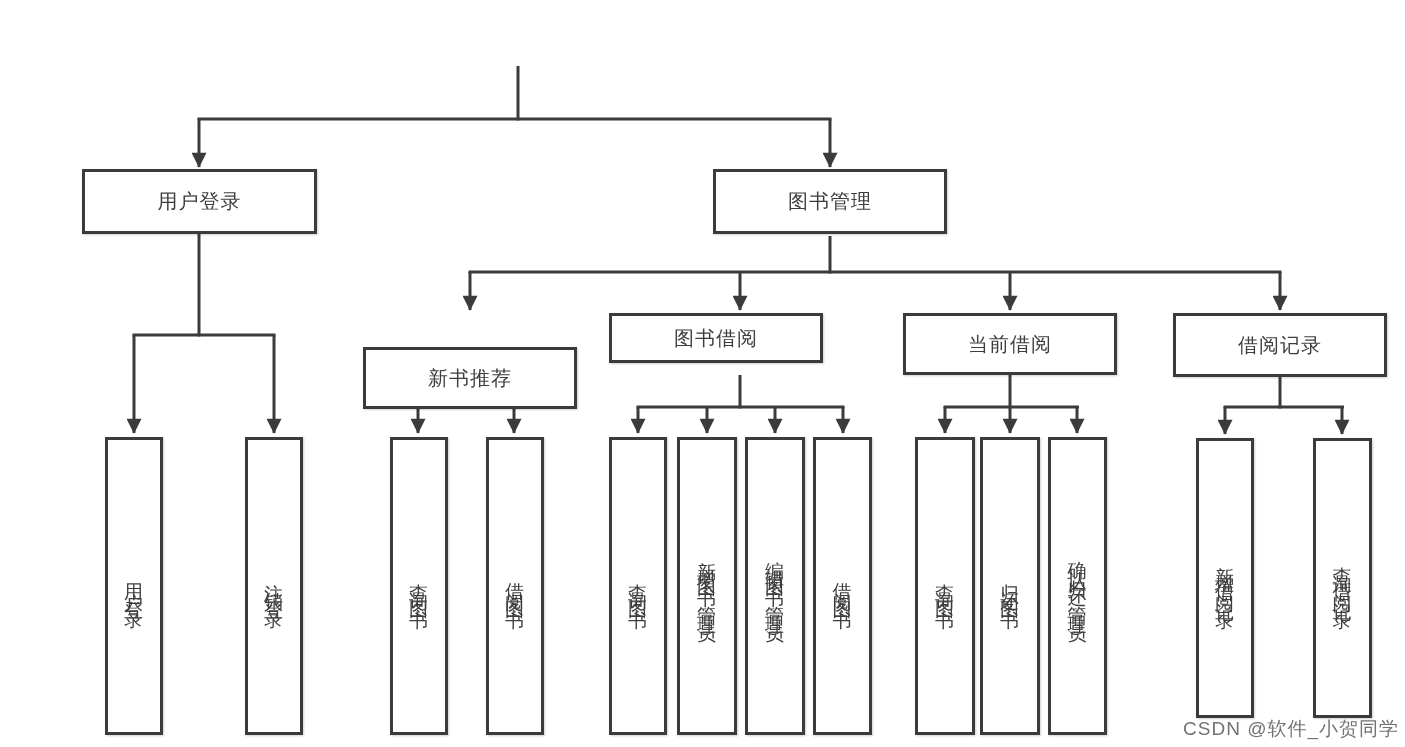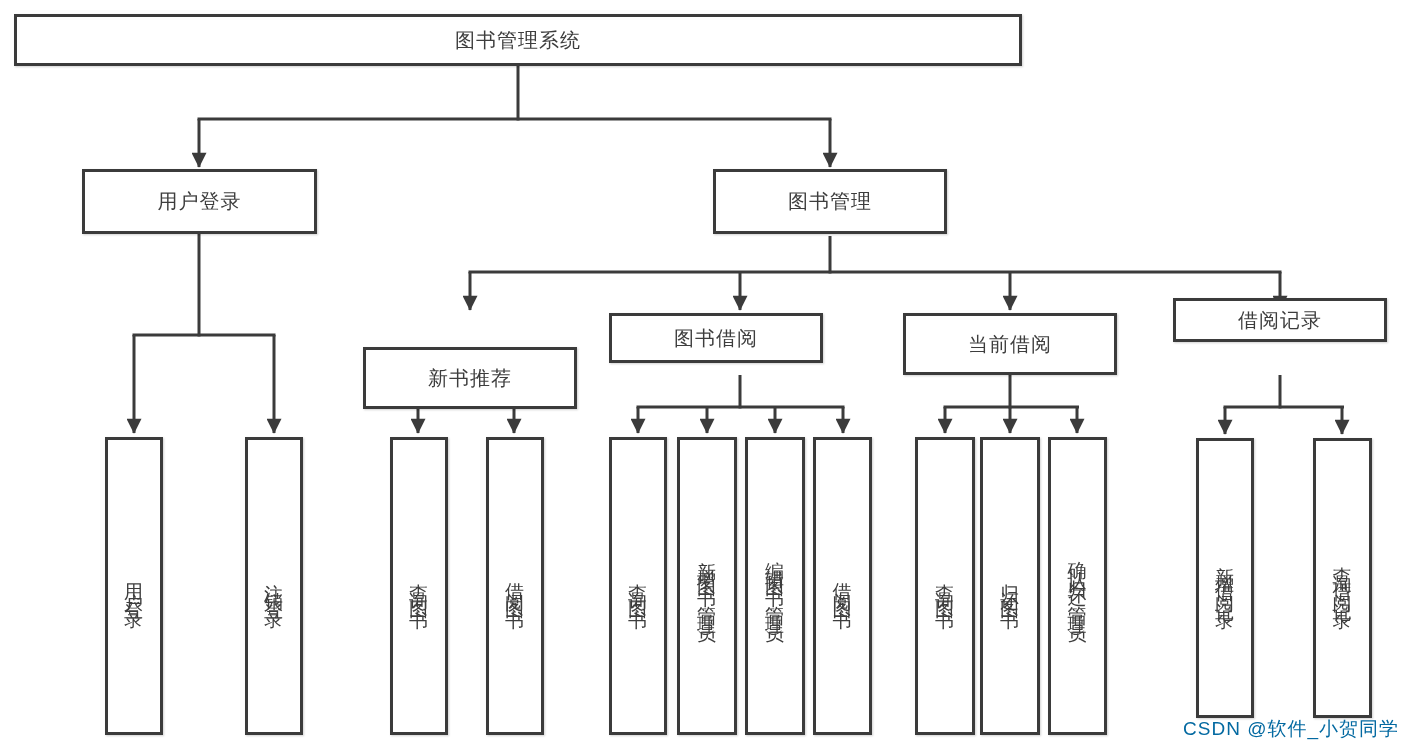--- a/index.html
+++ b/index.html
@@ -41,21 +41,21 @@
     line-height: 1;
     letter-spacing: 9px;
     color: #3d3d3d;
     white-space: nowrap;
   }
   .watermark {
     position: absolute;
     right: 6px;
     top: 716px;
     font-size: 19px;
-    color: #0369a1;
+    color: #737373;
     letter-spacing: 1px;
     z-index: 5;
     white-space: nowrap;
   }
 </style>
 </head>
 <body>
 
 <div class="canvas">
 
@@ -102,41 +102,38 @@
       <path d="M1010,407 L1010,433" marker-end="url(#arrow)"></path>
       <path d="M1077,407 L1077,433" marker-end="url(#arrow)"></path>
 
       <path d="M1280,375 L1280,408.5"></path>
       <path d="M1223.5,407 L1344,407"></path>
       <path d="M1225,407 L1225,434" marker-end="url(#arrow)"></path>
       <path d="M1342,407 L1342,434" marker-end="url(#arrow)"></path>
     </g>
   </svg>
 
-  <div class="node" style="left:14px; top:14px; width:1008px; height:52px;">
-    <span class="hlabel">图书管理系统</span>
-  </div>
 
   <div class="node" style="left:82px; top:169px; width:235px; height:65px;">
     <span class="hlabel">用户登录</span>
   </div>
   <div class="node" style="left:713px; top:169px; width:234px; height:65px;text-align:right;">
     <span class="hlabel">图书管理</span>
   </div>
 
   <div class="node" style="left:363px; top:313px; width:214px; height:62px;margin-top:34px;">
     <span class="hlabel">新书推荐</span>
   </div>
   <div class="node" style="left:609px; top:313px; width:214px; height:50px;">
     <span class="hlabel">图书借阅</span>
   </div>
   <div class="node" style="left:903px; top:313px; width:214px; height:62px;align-items:center;">
     <span class="hlabel">当前借阅</span>
   </div>
-  <div class="node" style="left:1173px; top:298px; width:214px; height:44px;">
+  <div class="node" style="left:1173px; top:313px; width:214px; height:64px;">
     <span class="hlabel">借阅记录</span>
   </div>
 
   <div class="node leaf" style="left:105px; top:437px; width:58px; height:298px;">
     <span class="vtext">用户登录</span>
   </div>
   <div class="node leaf" style="left:245px; top:437px; width:58px; height:298px;">
     <span class="vtext">注销登录</span>
   </div>
 

